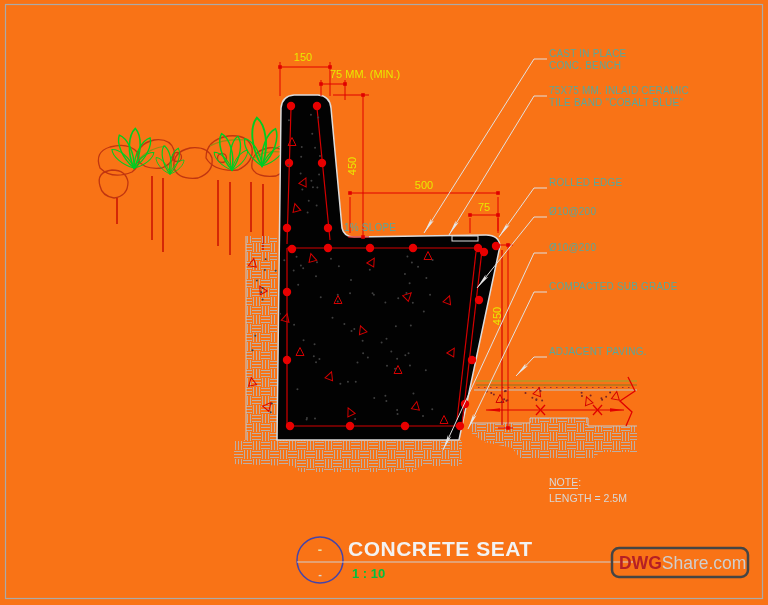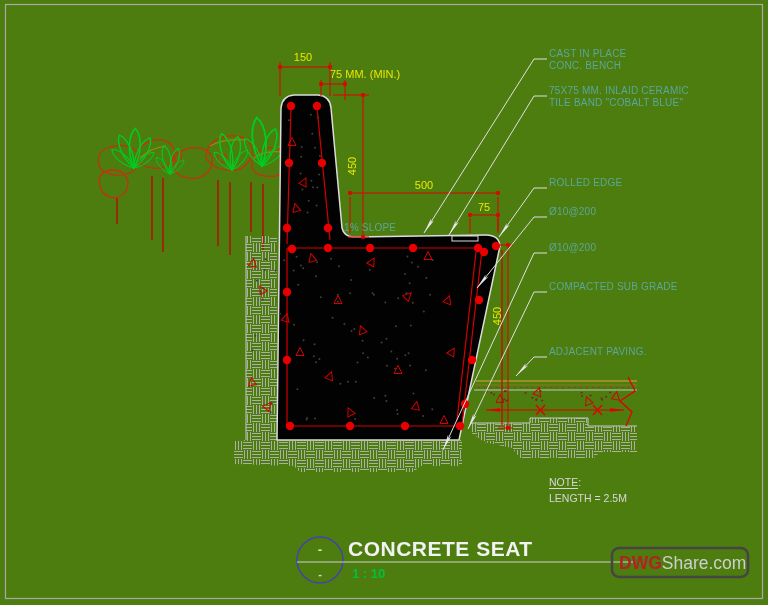--- a/index.html
+++ b/index.html
@@ -1,16 +1,16 @@
 <!DOCTYPE html>
 <html><head>
 <meta charset="utf-8">
 <style>
   html,body{margin:0;padding:0;background:#000;}
-  #stage{position:relative;width:768px;height:605px;background:#4d7c0f;overflow:hidden;
+  #stage{position:relative;width:768px;height:605px;background:#f97316;overflow:hidden;
          font-family:"Liberation Sans", sans-serif;}
   svg text{font-family:"Liberation Sans", sans-serif;}
   .dimtxt{fill:#e8e800;font-size:11px;}
   .callout{fill:#5aa79b;font-size:10px;letter-spacing:.2px;}
   .notetxt{fill:#d8d8d8;font-size:10.5px;}
   .titletxt{fill:#f2f2f2;font-size:21px;font-weight:bold;letter-spacing:.5px;}
   .scaletxt{fill:#00c13f;font-size:13px;font-weight:bold;}
   .brand-red{fill:#b52025;font-weight:bold;}
   .brand-gray{fill:#cfcfcf;}
 </style>

